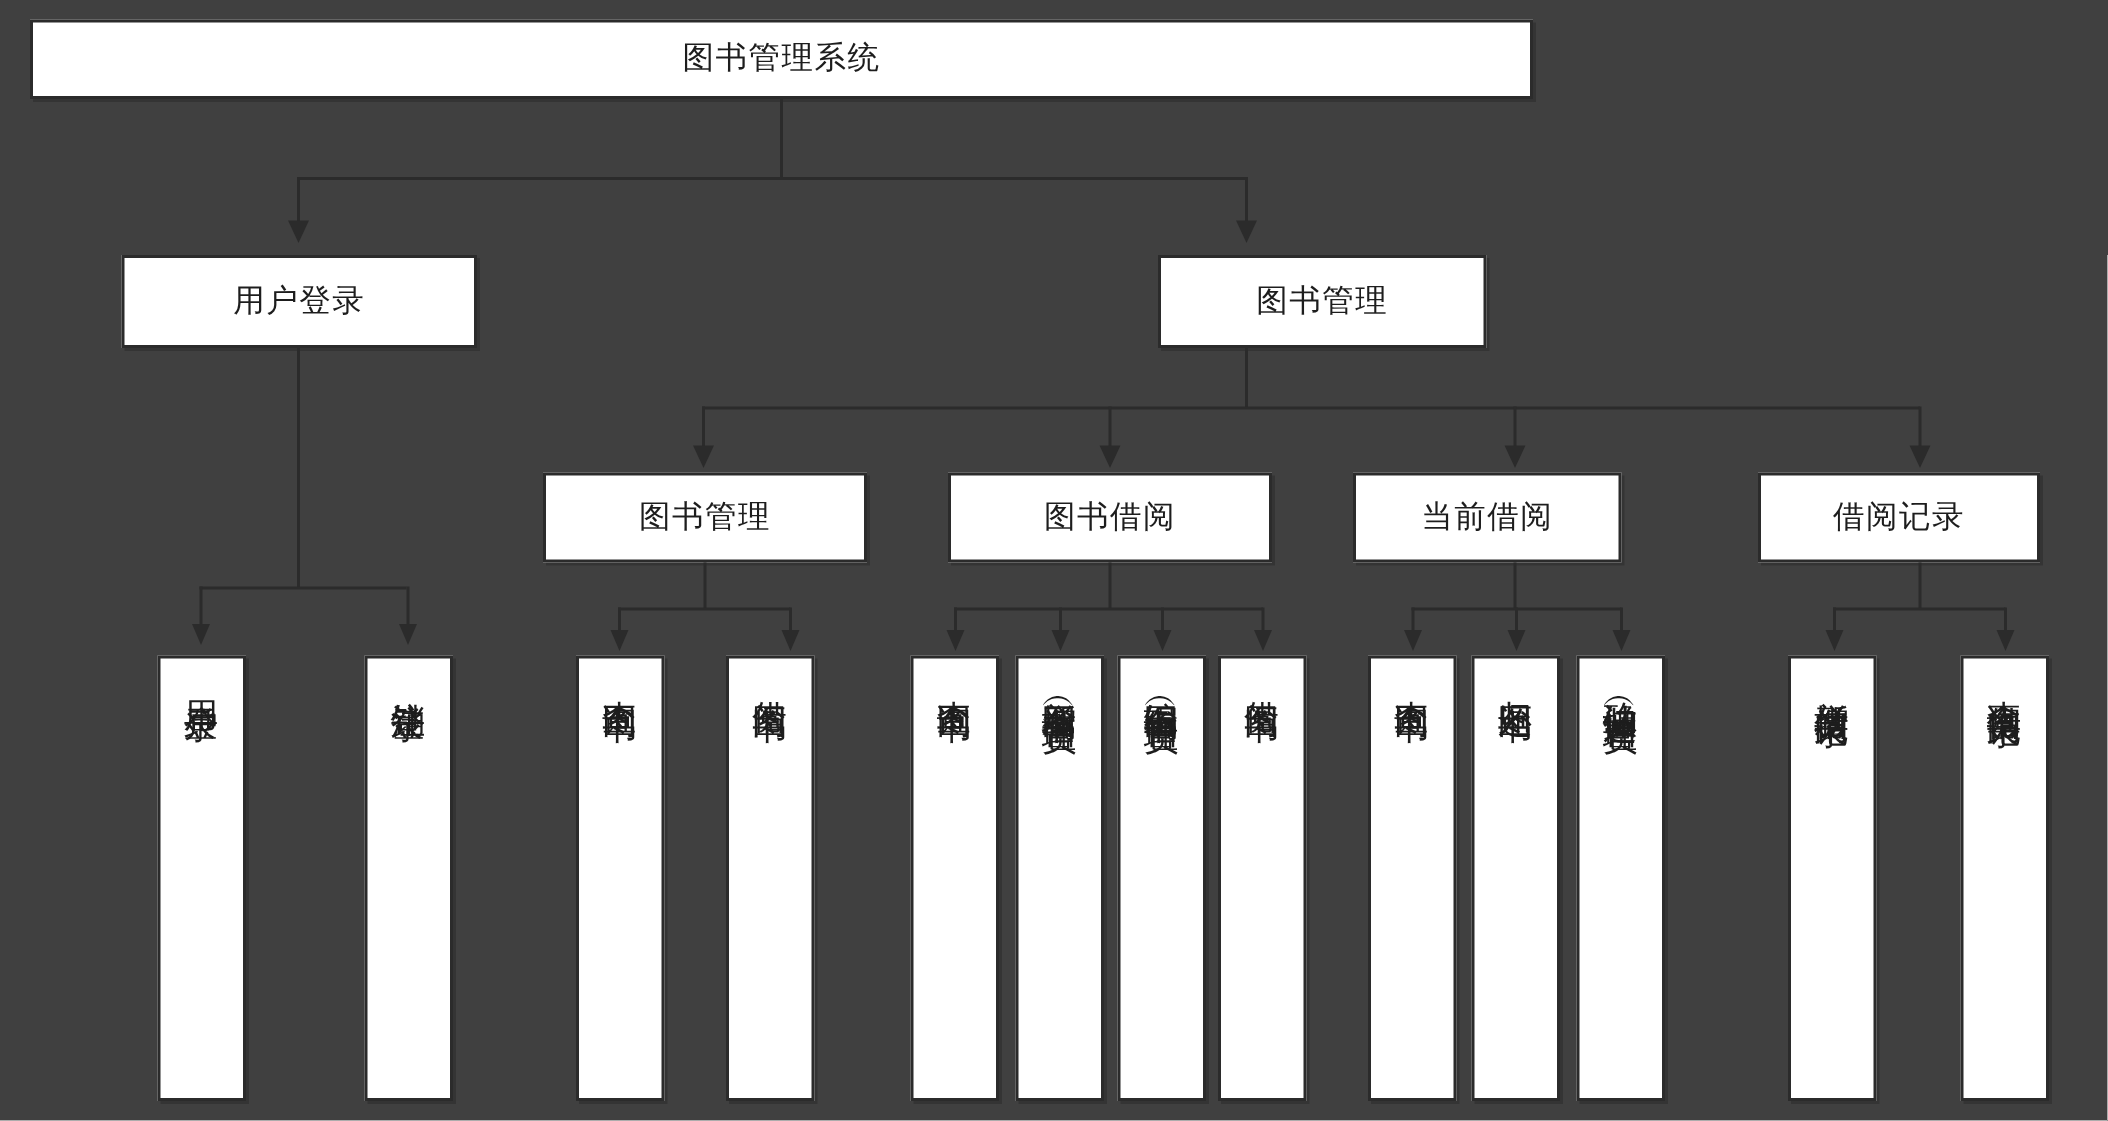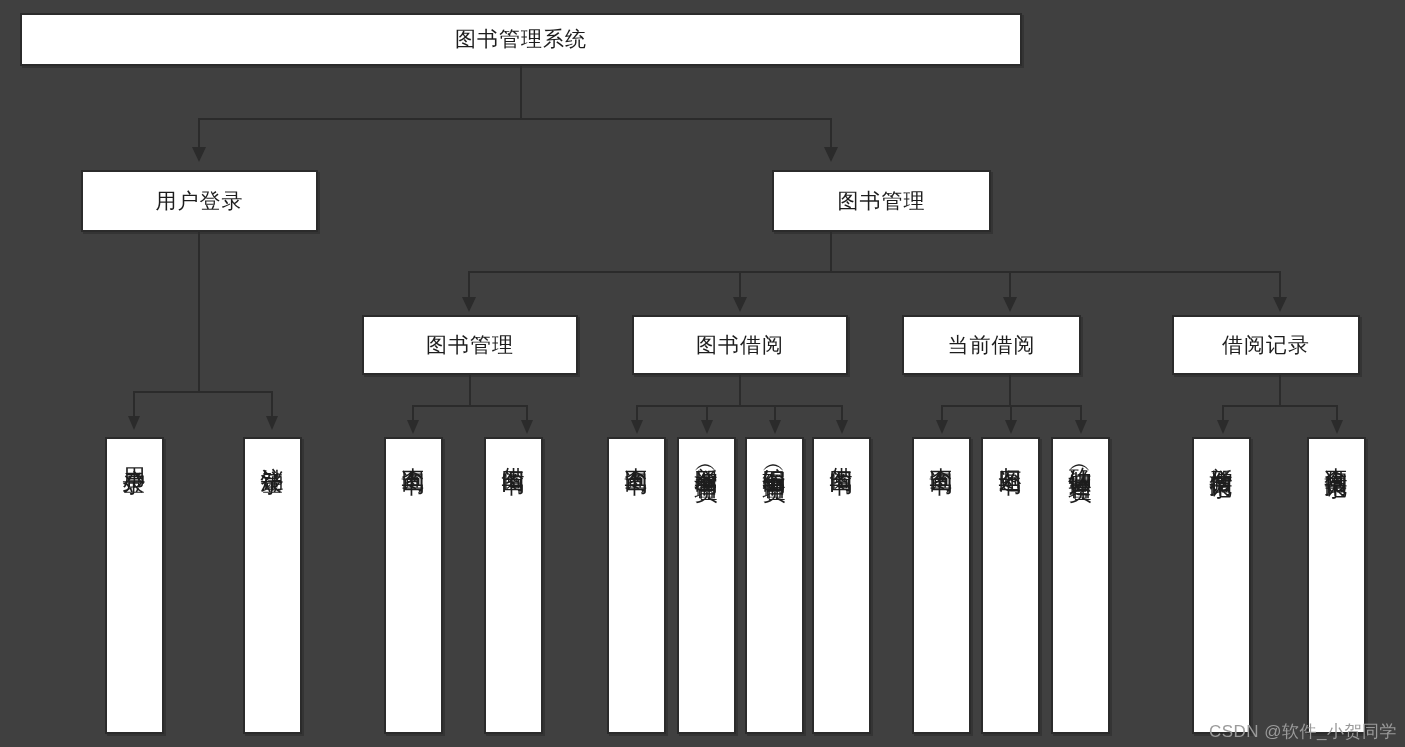--- a/index.html
+++ b/index.html
@@ -208,15 +208,14 @@
     <span class="lbl">确认归还（管理员）</span>
   </div>
 
   <div class="node v" style="left:1192px;top:437px;width:59px;height:297px;">
     <span class="lbl">新增借阅记录</span>
   </div>
   <div class="node v" style="left:1307px;top:437px;width:59px;height:297px;">
     <span class="lbl">查询借阅记录</span>
   </div>
 
-  <div id="watermark">CSDN @软件_小贺同学</div>
 
 </div>
 
 </body></html>

